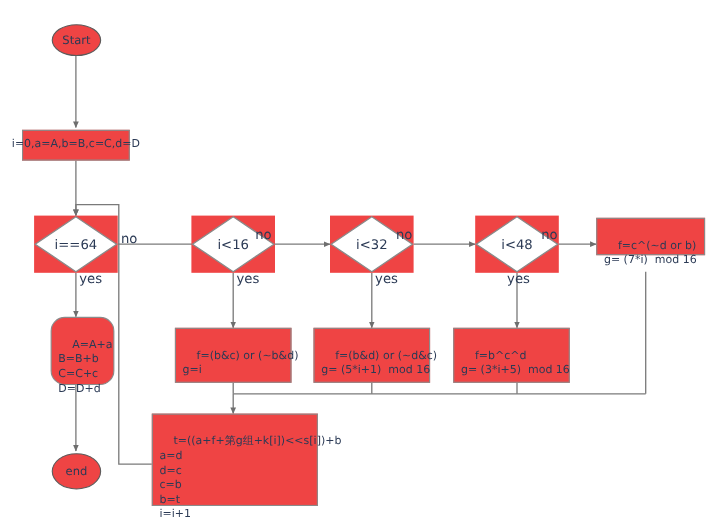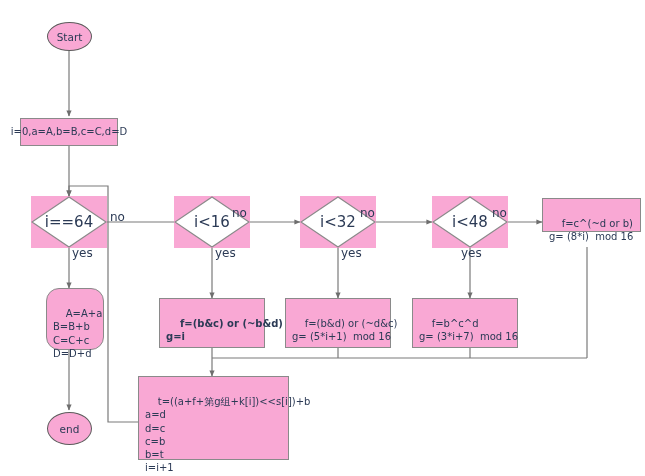--- a/index.html
+++ b/index.html
@@ -5,21 +5,21 @@
   html,body{margin:0;padding:0;}
   body{
     width:645px;height:476px;
     background:#ffffff;
     font-family:"DejaVu Sans","Liberation Sans",sans-serif;
     overflow:hidden;
     position:relative;
   }
   #stage{position:absolute;left:0;top:0;width:645px;height:476px;}
   svg#wires{position:absolute;left:0;top:0;width:645px;height:476px;}
-  .node{position:absolute;box-sizing:border-box;background:#f9a8d4;}
+  .node{position:absolute;box-sizing:border-box;background:#ef4444;}
   .term{
     border:1px solid #5b5b5b;
     border-radius:50%;
     display:flex;align-items:center;justify-content:center;
     color:#2b3a55;font-size:10.5px;
   }
   .proc{
     border:1px solid #8a8a8a;
     color:#2b3a55;font-size:10px;
     padding:5px 6px;line-height:13.2px;
@@ -29,21 +29,21 @@
   .proc.center{display:flex;align-items:center;}
   .dia{
     width:76px;height:52px;
   }
   .dia .shape{
     position:absolute;left:0;top:0;width:76px;height:52px;
   }
   .dia .txt{
     position:absolute;left:0;top:0;width:76px;height:52px;
     display:flex;align-items:center;justify-content:center;
-    color:#2b3a55;font-size:15px;
+    color:#2b3a55;font-size:12px;
   }
   .edge-label{
     position:absolute;color:#2b3a55;font-size:12px;
     background:transparent;white-space:nowrap;
   }
 </style>
 </head>
 <body>
 
 <div id="stage">
@@ -134,38 +134,38 @@
   <div class="edge-label" style="left:492px;top:206px;">no</div>
   <div class="edge-label" style="left:461px;top:246px;">yes</div>
 
   <div class="node proc" style="left:46px;top:288px;width:58px;height:62px;border-radius:13px;">
     <span>A=A+a
 B=B+b
 C=C+c
 D=D+d</span>
   </div>
 
-  <div class="node proc" style="left:159px;top:298px;width:106px;height:50px;font-weight:bold;">
+  <div class="node proc" style="left:159px;top:298px;width:106px;height:50px;">
     <span>f=(b&amp;c) or (~b&amp;d)
 g=i</span>
   </div>
 
   <div class="node proc" style="left:285px;top:298px;width:106px;height:50px;">
     <span>f=(b&amp;d) or (~d&amp;c)
 g= (5*i+1)  mod 16</span>
   </div>
 
   <div class="node proc" style="left:412px;top:298px;width:106px;height:50px;">
     <span>f=b^c^d
-g= (3*i+7)  mod 16</span>
+g= (3*i+5)  mod 16</span>
   </div>
 
   <div class="node proc" style="left:542px;top:198px;width:99px;height:34px;">
     <span>f=c^(~d or b)
-g= (8*i)  mod 16</span>
+g= (7*i)  mod 16</span>
   </div>
 
   <div class="node proc" style="left:138px;top:376px;width:151px;height:84px;">
     <span>t=((a+f+第g组+k[i])&lt;&lt;s[i])+b
 a=d
 d=c
 c=b
 b=t
 i=i+1</span>
   </div>

